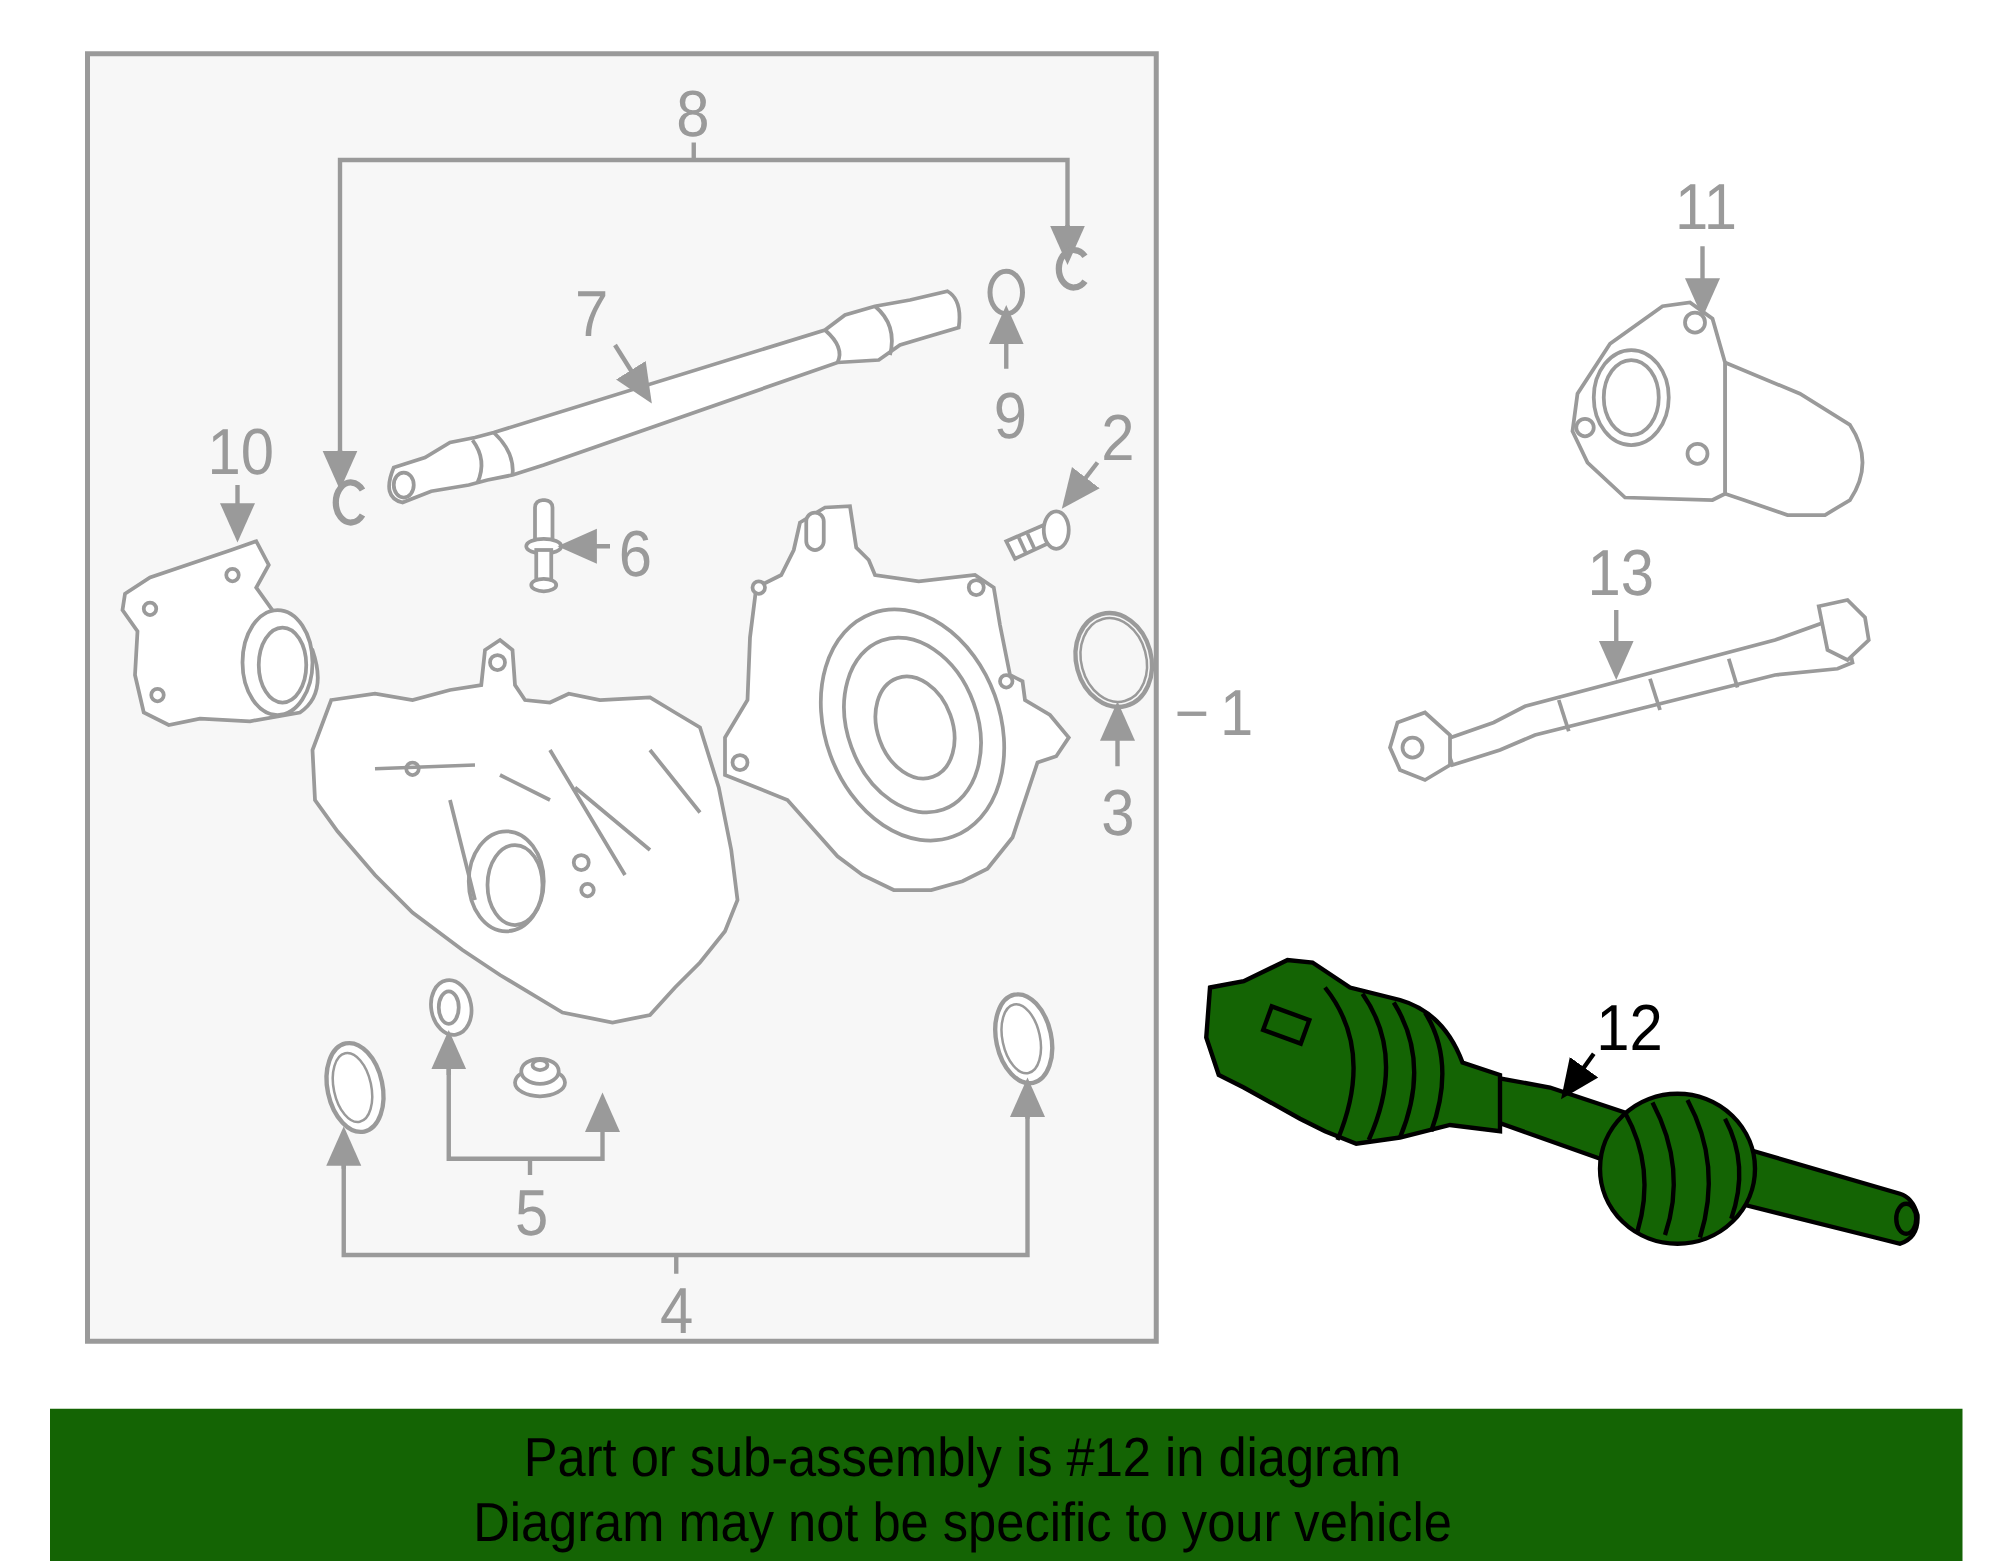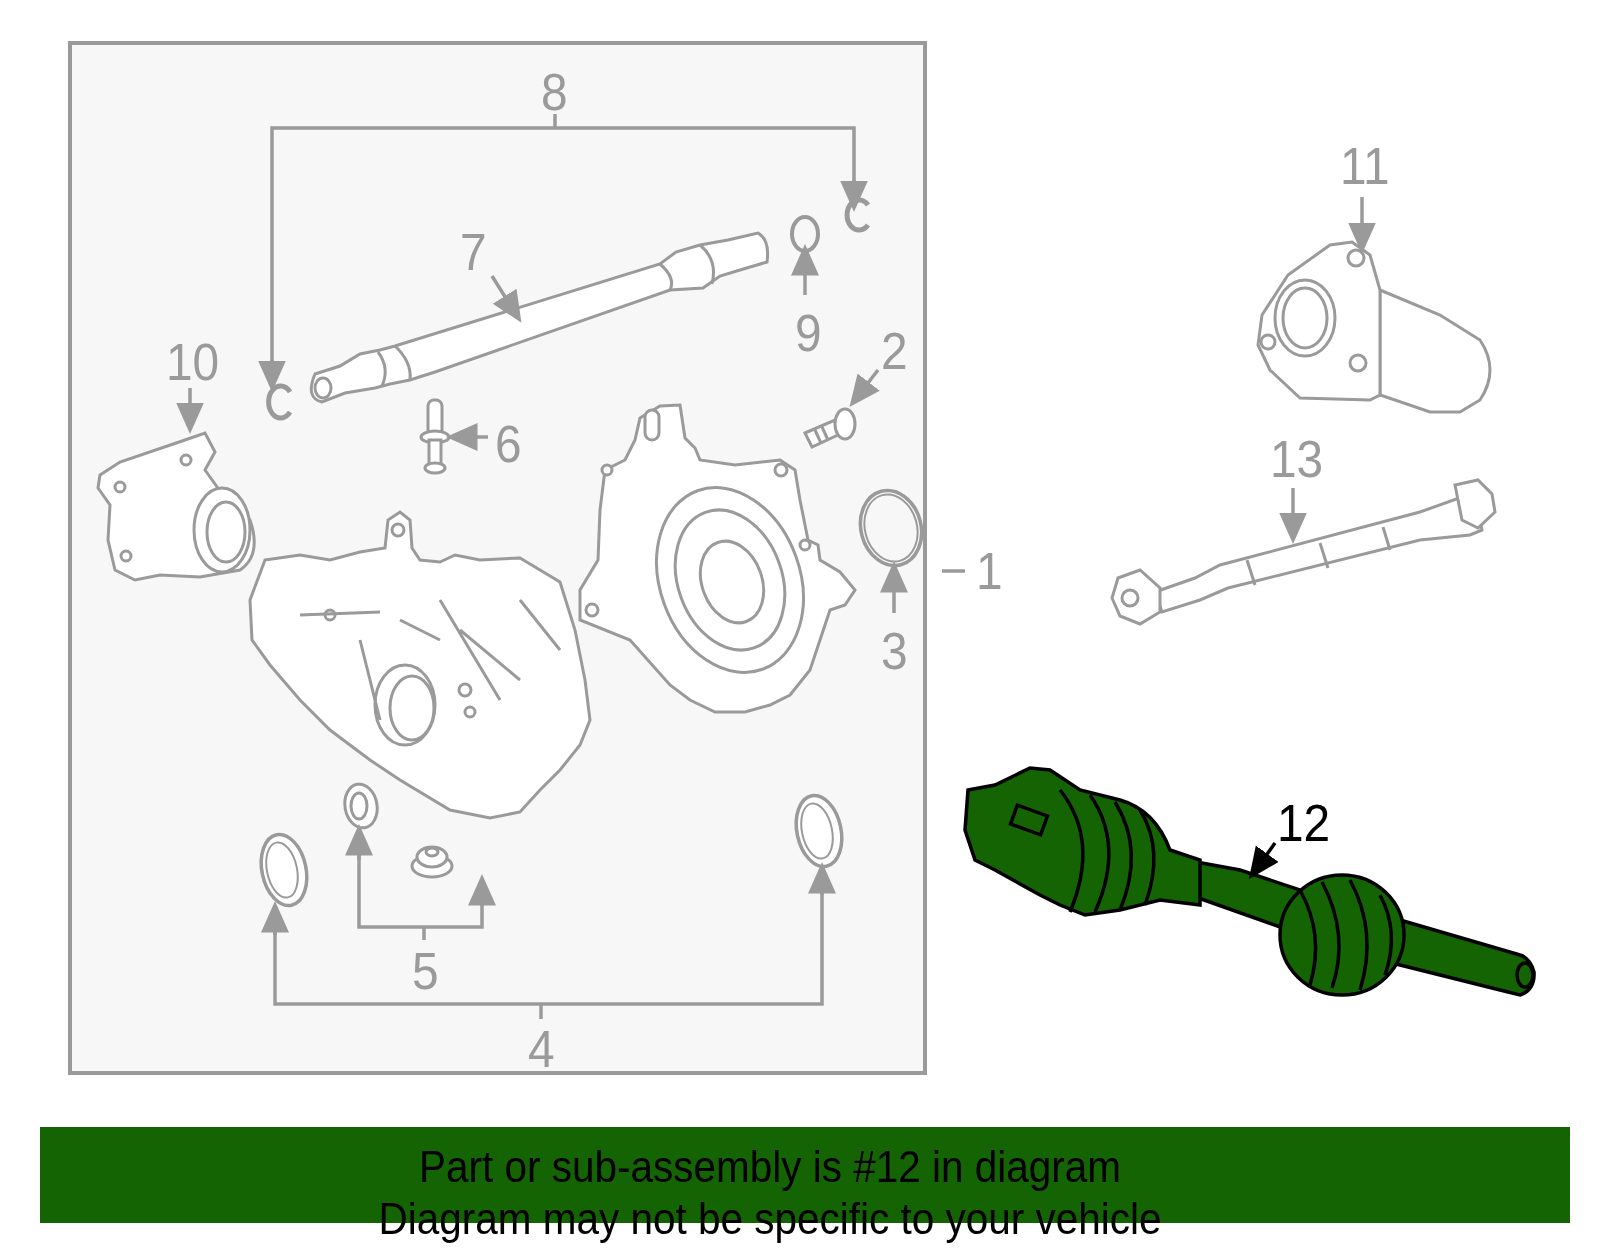--- a/index.html
+++ b/index.html
@@ -1,21 +1,21 @@
 <!DOCTYPE html>
 <html><head>
 <meta charset="utf-8">
 <style>
   html, body { margin: 0; padding: 0; background: #ffffff; }
   body { width: 1600px; height: 1249px; position: relative; overflow: hidden; font-family: "Liberation Sans", sans-serif; }
   .diagram { position: absolute; left: 0; top: 0; width: 1600px; height: 1100px; }
   .diagram svg { position: absolute; left: 0; top: 0; }
   .callout { position: absolute; font-family: "Liberation Sans", sans-serif; font-size: 52px; line-height: 1; color: #9a9a9a; transform: scaleX(0.92); transform-origin: left top; }
   .callout.black { color: #000000; }
-  .banner { position: absolute; left: 40px; top: 1127px; width: 1530px; height: 96px; background: #146404; }
+  .banner { position: absolute; left: 40px; top: 1127px; width: 1530px; height: 122px; background: #146404; }
   .banner-line { position: absolute; left: 0; width: 1460px; text-align: center; color: #000000; font-size: 44px; line-height: 1; transform: scaleX(0.92); transform-origin: center top; }
   .banner-line.l1 { top: 18px; }
   .banner-line.l2 { top: 70px; }
 </style>
 </head>
 <body>
 
 <div class="diagram">
   <svg width="1600" height="1100" viewBox="0 0 1600 1100" xmlns="http://www.w3.org/2000/svg">
     <defs>

